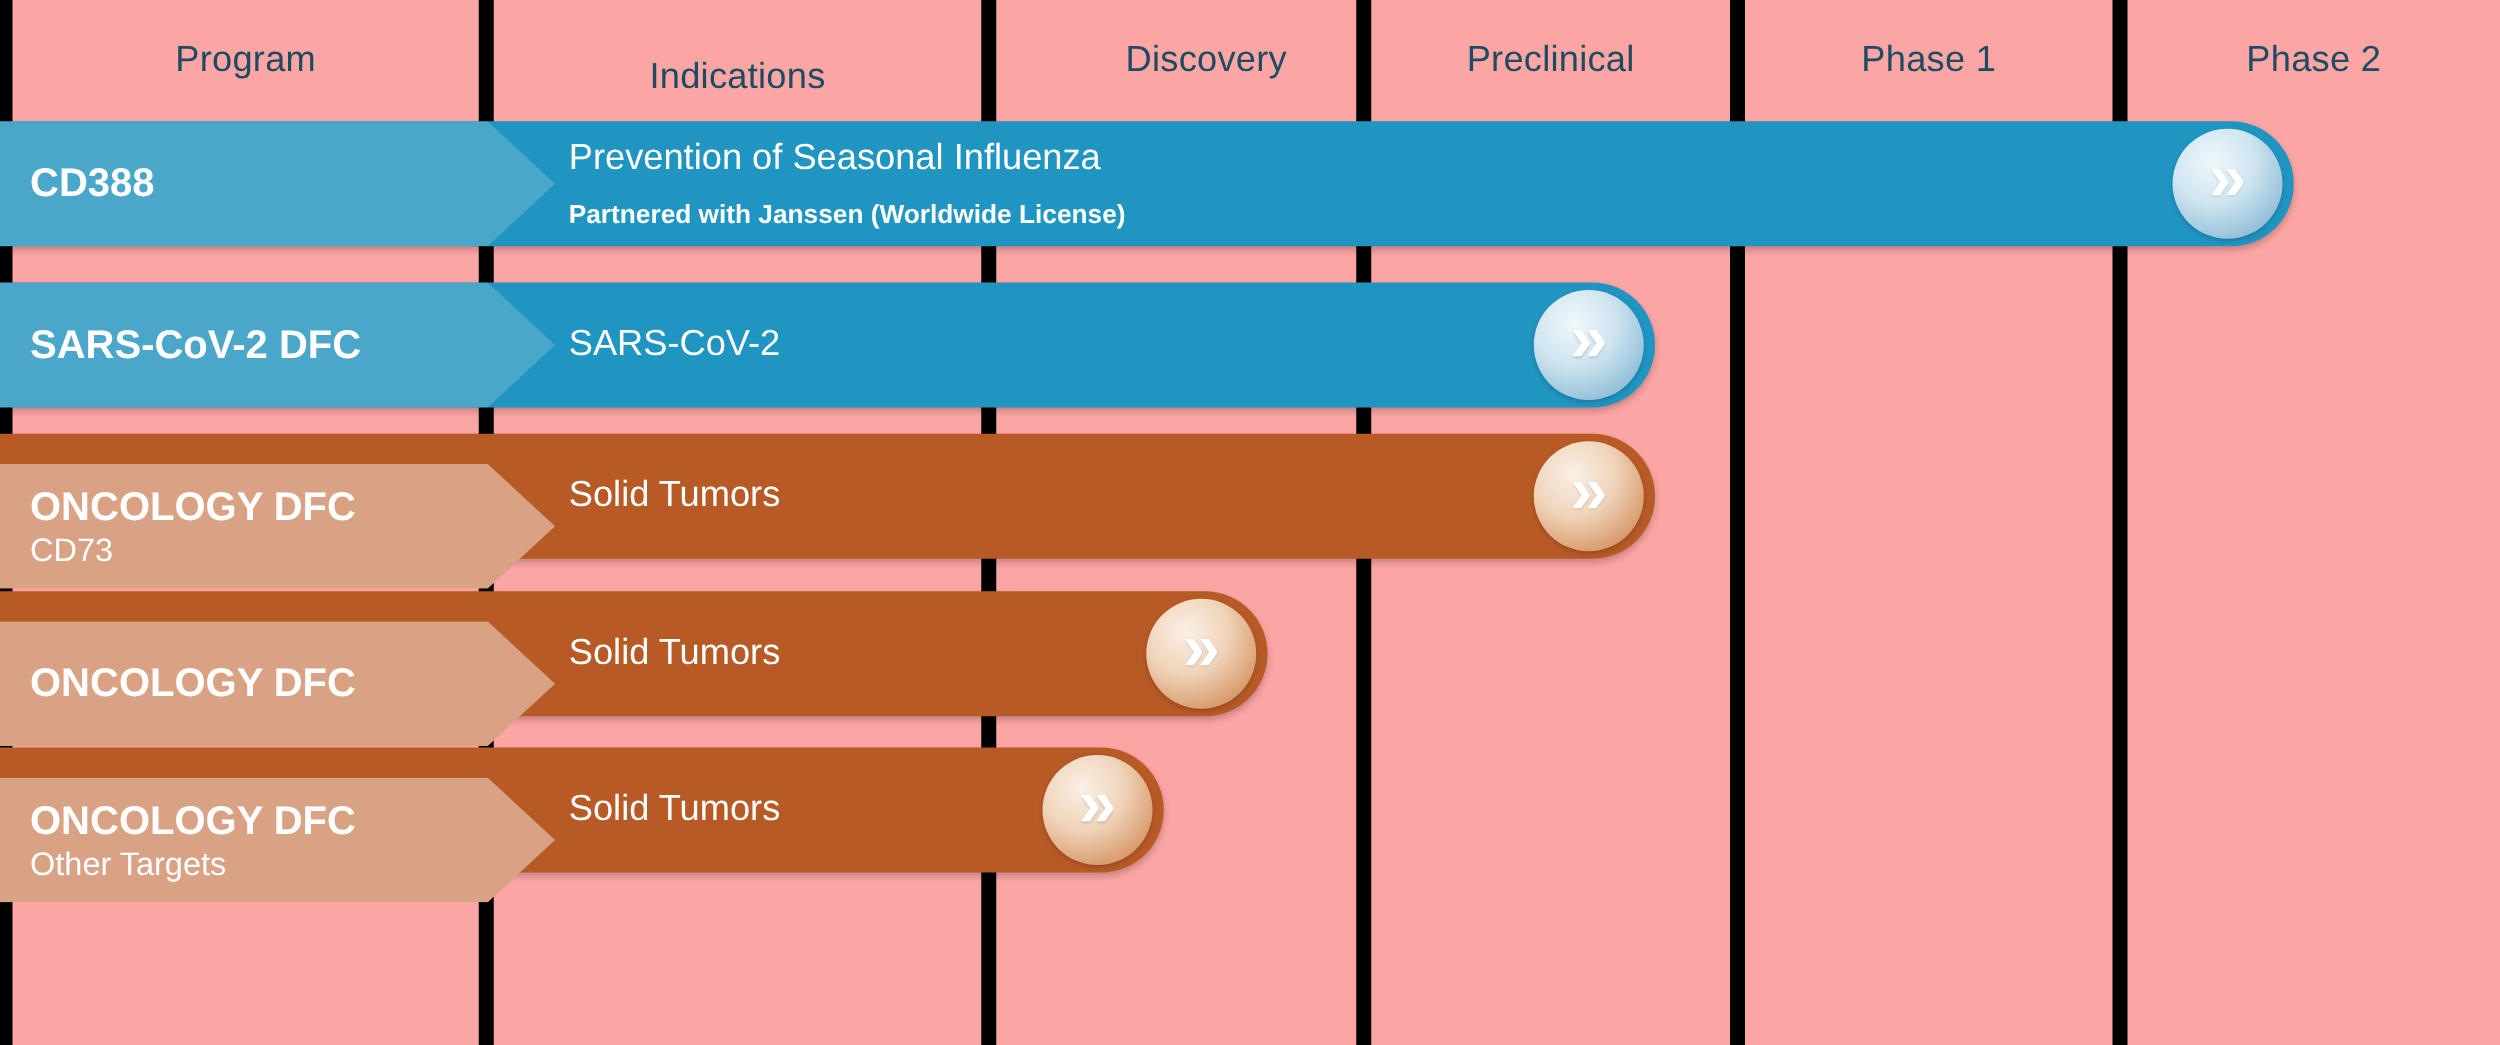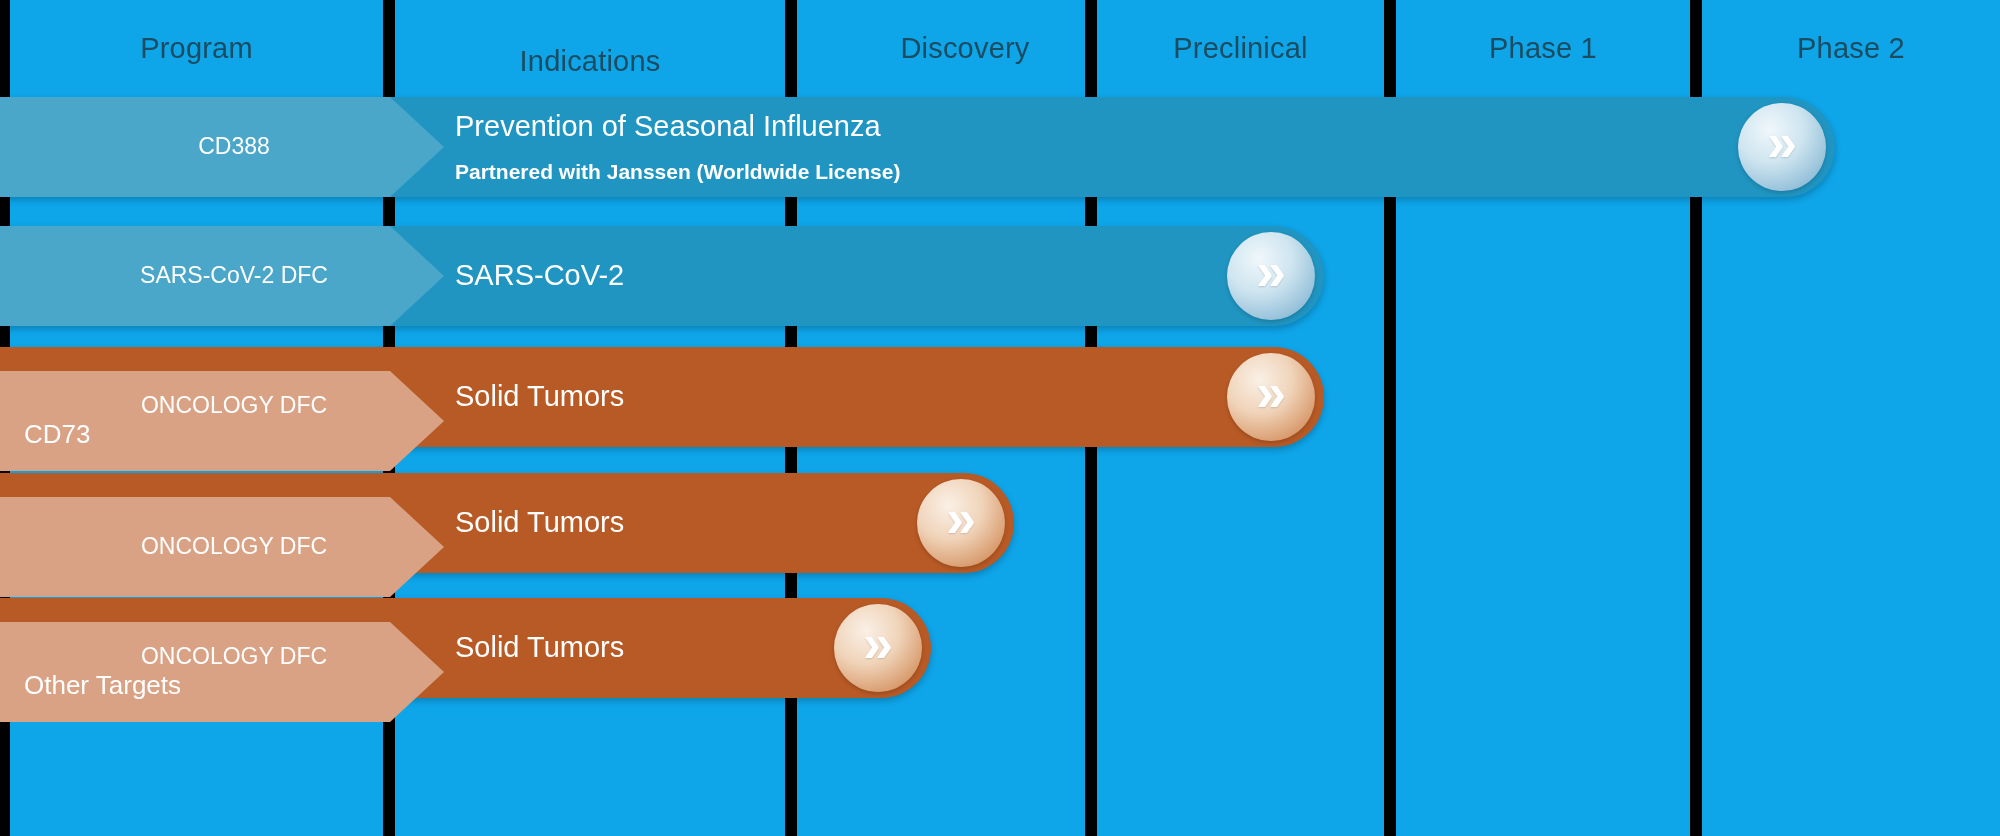--- a/index.html
+++ b/index.html
@@ -1,17 +1,17 @@
 <!DOCTYPE html>
 <html><head>
 <meta charset="utf-8">
 <style>
   html,body { margin:0; padding:0; background:#fff; }
   #stage {
-    position:relative; width:2000px; height:836px; background:#0ea5e9;
+    position:relative; width:2000px; height:836px; background:#fca5a5;
     overflow:hidden; font-family:"Liberation Sans", sans-serif;
   }
   
   .grid-line { position:absolute; top:0; bottom:0; width:12px; background:var(--line,#000); z-index:1; }
   .gl-0{ left:0; width:10px; }
   .gl-1{ left:383px; }
   .gl-2{ left:785px; }
   .gl-3{ left:1085px; }
   .gl-4{ left:1384px; }
   .gl-5{ left:1690px; }
@@ -42,21 +42,21 @@
 
   .prog-seg {
     position:absolute; left:0; top:0; width:444px; height:100px;
     clip-path:polygon(0 0, 390px 0, 444px 50%, 390px 100%, 0 100%);
     display:flex; flex-direction:column; justify-content:center;
     padding-left:24px; box-sizing:border-box; z-index:3; color:#fff;
   }
   .theme-blue  .prog-seg{ background:var(--blue-light,#4ba7ca); }
   .theme-orange .prog-seg{ background:var(--orange-light,#d9a284);margin-top:24px; }
 
-  .prog-main{ font-weight:normal; font-size:23px; line-height:1.18;text-align:center; }
+  .prog-main{ font-weight:bold; font-size:32px; line-height:1.18; }
   .prog-sub { font-size:26px; line-height:1.18; }
 
   .indication{
     position:absolute; left:455px; top:0; height:100%;
     display:flex; flex-direction:column; justify-content:center; z-index:3; color:#fff;
   }
   .ind-main{ font-size:29px; line-height:1.15; }
   .ind-sub { font-size:21px; font-weight:bold; line-height:1.15; margin-top:17px; }
 
   .badge{

